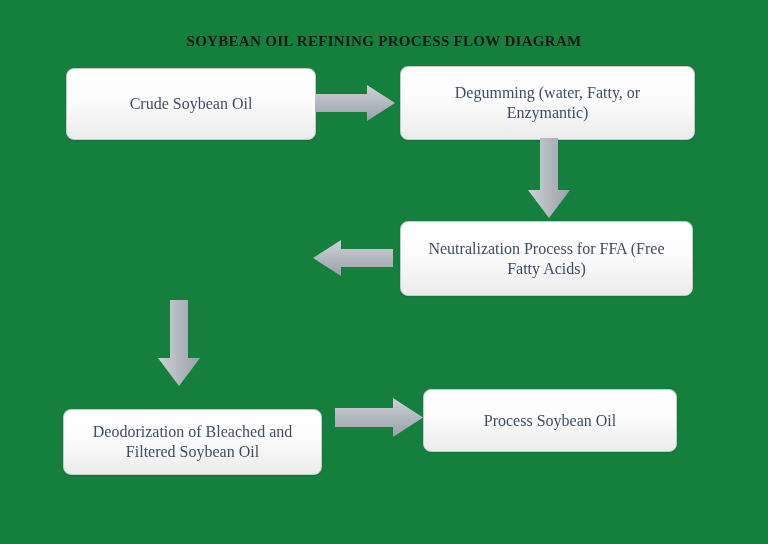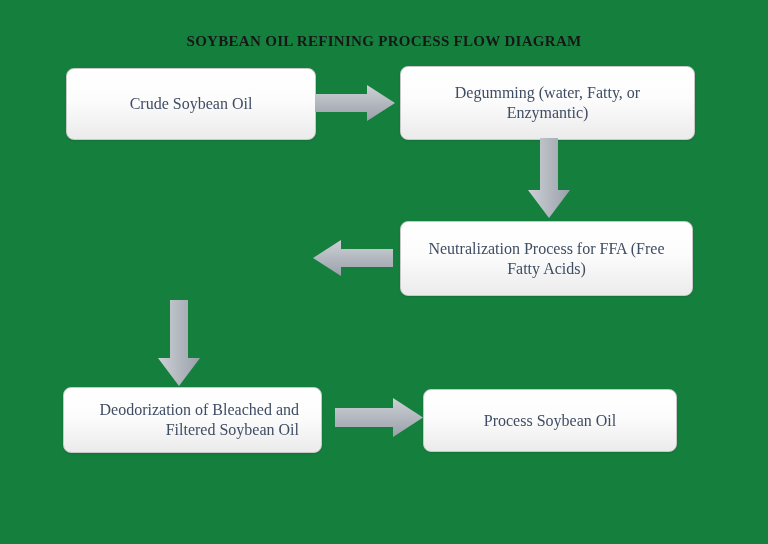--- a/index.html
+++ b/index.html
@@ -39,21 +39,21 @@
     text-align: center;
     font-size: 16px;
     color: #3f4d63;
     line-height: 1.25;
     padding: 0 22px;
   }
   .n-crude        { left: 66px;  top: 68px;  width: 250px; height: 72px; }
   .n-degumming    { left: 400px; top: 66px;  width: 295px; height: 74px; }
   .n-neutralization { left: 400px; top: 221px; width: 293px; height: 75px; }
   .n-bleaching    { left: 66px;  top: 222px; width: 250px; height: 72px; }
-  .n-deodorization{ left: 63px;  top: 387px; width: 259px; height: 66px; text-align: right; }
+  .n-deodorization{ left: 63px;  top: 409px; width: 259px; height: 66px; }
   .n-refined      { left: 423px; top: 389px; width: 254px; height: 63px; }
   .arrow { position: absolute; }
   .a1 { left: 315px; top: 85px;  width: 80px; height: 36px; }
   .a2 { left: 528px; top: 138px; width: 42px; height: 80px; }
   .a3 { left: 313px; top: 240px; width: 80px; height: 36px; }
   .a4 { left: 158px; top: 300px; width: 42px; height: 86px; }
   .a5 { left: 335px; top: 398px; width: 88px; height: 39px; }
 </style>
 </head>
 <body>

